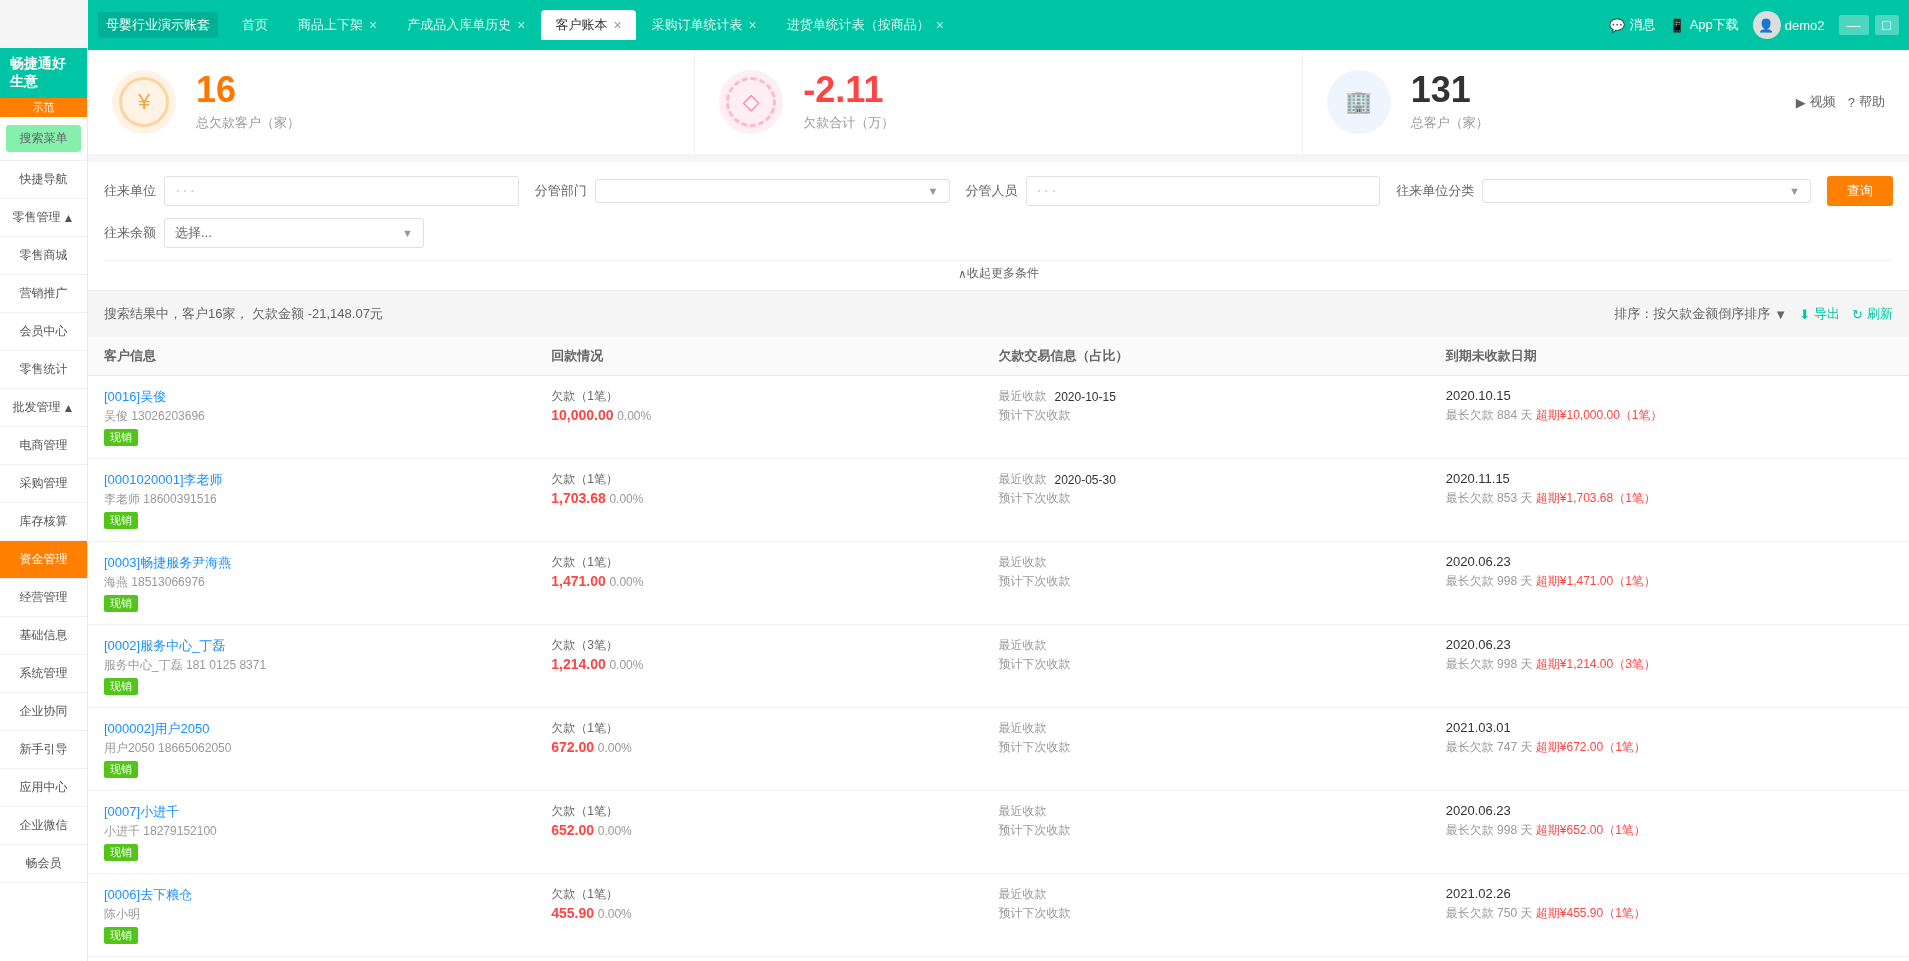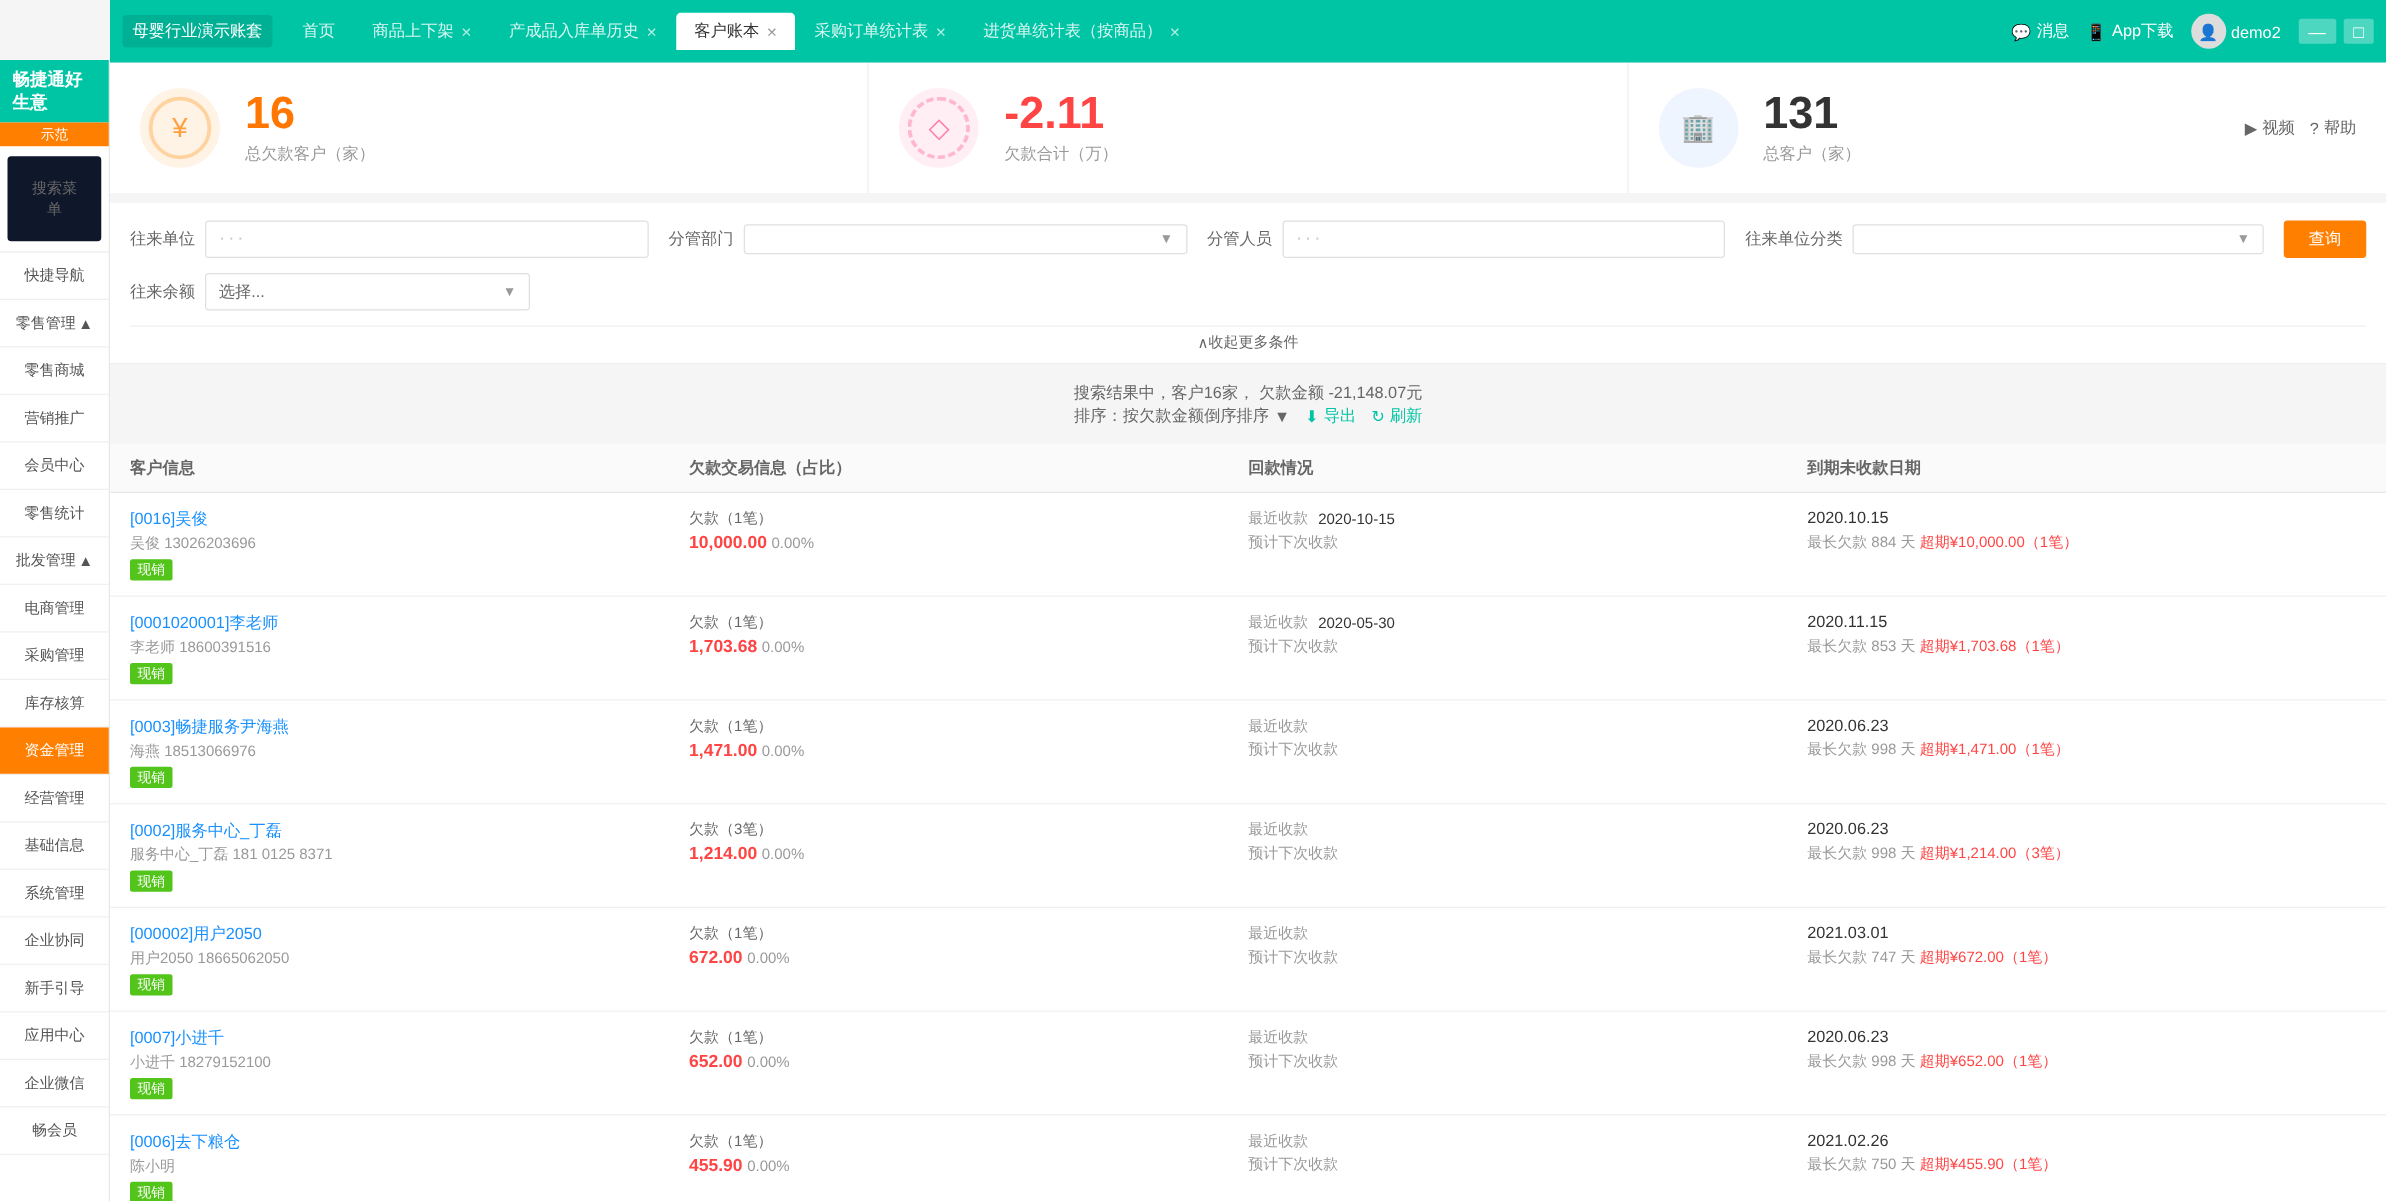--- a/index.html
+++ b/index.html
@@ -8,21 +8,21 @@
     
     .app-wrapper { display: flex; height: 961px; width: 1909px; }
     .sidebar { width: 88px; background: #fff; border-right: 1px solid #e8e8e8; display: flex; flex-direction: column; flex-shrink: 0; margin-top: 48px; }
     .main-area { flex: 1; display: flex; flex-direction: column; overflow: hidden; }
 
     
     .sidebar-logo { background: #00c5a5; padding: 10px; display: flex; align-items: center; justify-content: center; height: 50px; }
     .sidebar-logo-text { color: #fff; font-size: 14px; font-weight: bold; }
     .sidebar-brand { background: #ff7f00; color: #fff; font-size: 11px; text-align: center; padding: 2px 0; cursor: pointer; }
     .sidebar-search { padding: 8px 6px; border-bottom: 1px solid #eee; }
-    .sidebar-search-btn { width: 100%; background: #0f172a; border: none; border-radius: 3px; padding: 17px; font-size: 12px; cursor: pointer; color: #666; text-align: center; }
+    .sidebar-search-btn { width: 100%; background: #86efac; border: none; border-radius: 3px; padding: 5px; font-size: 12px; cursor: pointer; color: #666; text-align: center; }
     .sidebar-nav-item { padding: 10px 6px; text-align: center; cursor: pointer; font-size: 12px; color: #555; border-bottom: 1px solid #f0f0f0; }
     .sidebar-nav-item.active { background: #ff7f00; color: #fff; }
     .sidebar-nav-item.has-arrow { display: flex; align-items: center; justify-content: center; gap: 2px; }
 
     
     .topbar { background: #00c5a5; height: 50px; display: flex; align-items: center; padding: 0 10px; }
     .topbar-title { color: #fff; font-size: 13px; margin-right: 10px; background: rgba(0,0,0,0.1); padding: 4px 8px; border-radius: 3px; cursor: pointer; }
     .tabs-container { display: flex; align-items: center; flex: 1; overflow: hidden; }
     .tab { display: flex; align-items: center; padding: 6px 14px; border-radius: 4px 4px 0 0; cursor: pointer; font-size: 13px; color: rgba(255,255,255,0.85); background: transparent; margin-right: 2px; white-space: nowrap; }
     .tab.active { background: #fff; color: #333; }
@@ -58,21 +58,21 @@
     .filter-item { display: flex; align-items: center; gap: 8px; flex: 1; }
     .filter-label { color: #666; font-size: 13px; white-space: nowrap; flex-shrink: 0; }
     .filter-input { flex: 1; border: 1px solid #e0e0e0; border-radius: 3px; padding: 5px 10px; font-size: 13px; color: #666; display: flex; align-items: center; justify-content: space-between; cursor: pointer; min-width: 0; }
     .filter-select { flex: 1; border: 1px solid #e0e0e0; border-radius: 3px; padding: 5px 10px; font-size: 13px; color: #666; display: flex; align-items: center; justify-content: space-between; cursor: pointer; }
     .filter-btn { background: #ff7f00; color: #fff; border: none; border-radius: 3px; padding: 6px 20px; font-size: 13px; cursor: pointer; flex-shrink: 0; }
     .filter-row-2 { display: flex; align-items: center; gap: 16px; margin-bottom: 12px; }
     .collapse-row { display: flex; justify-content: center; padding: 4px 0 8px; cursor: pointer; color: #666; font-size: 12px; border-top: 1px solid #f0f0f0; }
     .collapse-row span { display: flex; align-items: center; gap: 4px; }
 
     
-    .results-bar { background: #f5f5f5; padding: 14px 16px; display: flex; align-items: center; justify-content: space-between; border-top: 1px solid #eee; flex-direction: column; }
+    .results-bar { background: #f5f5f5; padding: 14px 16px; display: flex; align-items: center; justify-content: space-between; border-top: 1px solid #eee; }
     .results-info { color: #666; font-size: 13px; }
     .results-right { display: flex; align-items: center; gap: 12px; color: #666; font-size: 13px; }
     .sort-btn { display: flex; align-items: center; gap: 4px; cursor: pointer; }
     .action-btn { display: flex; align-items: center; gap: 4px; cursor: pointer; color: #00c5a5; }
 
     
     .table-container { background: #fff; }
     .table-header { display: grid; grid-template-columns: 3fr 3fr 3fr 3fr; padding: 10px 16px; background: #fafafa; border-bottom: 1px solid #e8e8e8; font-weight: bold; color: #666; font-size: 13px; }
     .table-row { display: grid; grid-template-columns: 3fr 3fr 3fr 3fr; padding: 12px 16px; border-bottom: 1px solid #f0f0f0; align-items: start; }
 
@@ -327,22 +327,22 @@
           <span class="action-btn">
             <span>↻</span>
             <span>刷新</span>
           </span>
         </div>
       </div>
 
       <div class="table-container">
         <div class="table-header">
           <div>客户信息</div>
+          <div>回款情况</div>
           <div>欠款交易信息（占比）</div>
-          <div>回款情况</div>
           <div>到期未收款日期</div>
         </div>
 
         <div id="table-body">
             <div class="table-row">
     <div>
       <div class="customer-name">[0016]吴俊</div>
       <div class="customer-sub">吴俊 13026203696</div>
       <span class="tag-green">现销</span>
     </div>

